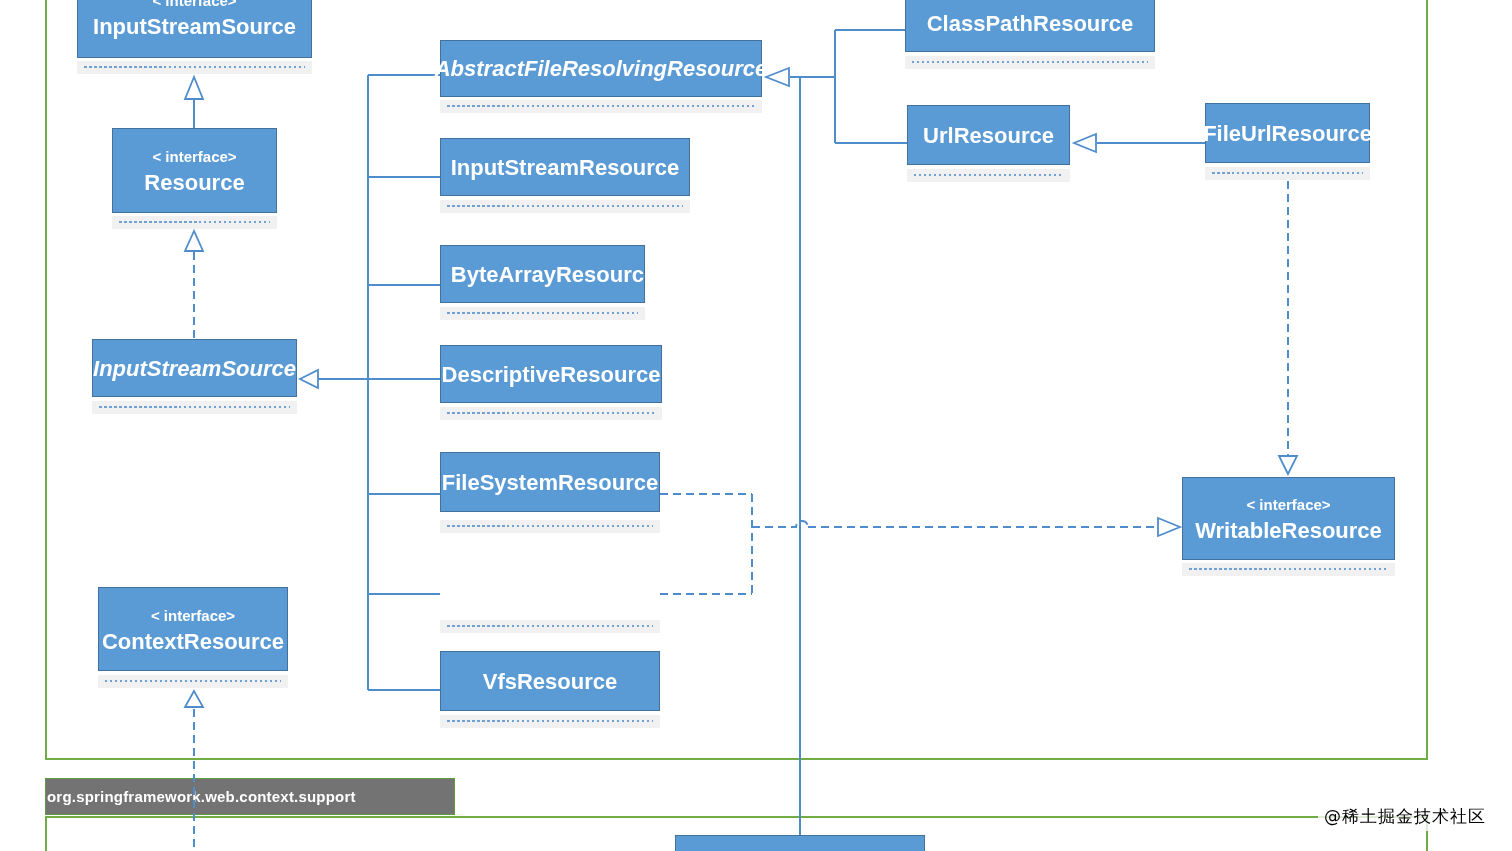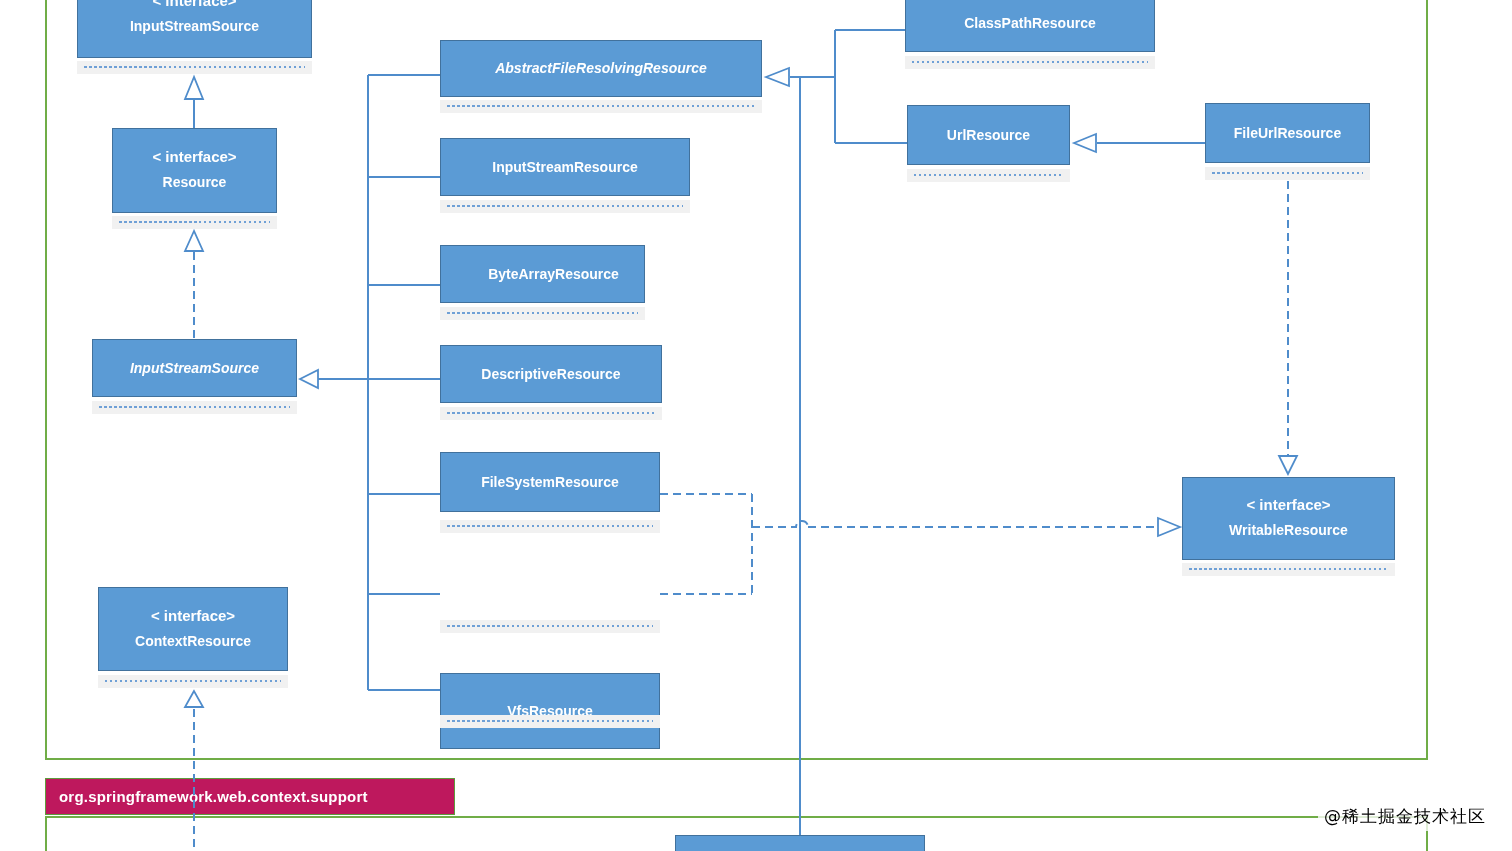--- a/index.html
+++ b/index.html
@@ -1,32 +1,32 @@
 <!DOCTYPE html>
 <html><head>
 <meta charset="utf-8">
 <style>
   html,body{margin:0;padding:0;background:#fff;}
   .canvas{position:relative;width:1512px;height:851px;overflow:hidden;background:#fff;
           font-family:"Liberation Sans",sans-serif;}
   
   .pkg{position:absolute;box-sizing:border-box;border:2px solid #70AD47;background:transparent;}
-  .pkg-tab{position:absolute;box-sizing:border-box;background:#be185d;border:1px solid #5E9B3C;
-           color:#fff;font-weight:bold;font-size:15px;line-height:35px;padding-left:13px;
+  .pkg-tab{position:absolute;box-sizing:border-box;background:#737373;border:1px solid #5E9B3C;
+           color:#fff;font-weight:bold;font-size:15px;line-height:35px;padding-left:1px;
            letter-spacing:0.2px;}
   
   svg.connectors{position:absolute;left:0;top:0;pointer-events:none;}
   .s{stroke:#4F8CCB;stroke-width:2;fill:none;}
   .d{stroke:#4F8CCB;stroke-width:2;fill:none;stroke-dasharray:8 5;}
   .ah{fill:#fff;stroke:#4F8CCB;stroke-width:1.8;stroke-linejoin:miter;}
   
   .cls{position:absolute;box-sizing:border-box;background:#5B9BD5;border:1.5px solid #41719C;
        color:#fff;display:flex;flex-direction:column;align-items:center;justify-content:center;
        text-align:center;font-weight:bold;}
-  .cls .cname{font-size:14px;line-height:21px;}
+  .cls .cname{font-size:22px;line-height:21px;}
   .cls .stereo{font-size:15px;line-height:17px;margin-bottom:7px;}
   .cls.abstract .cname{font-style:italic;}
   
   .strip{position:absolute;box-sizing:border-box;background:#F1F1F1;height:13px;}
   .strip::after{content:"";display:block;height:2px;margin:5px 7px 0 7px;
        background:repeating-linear-gradient(90deg,#6FA0D6 0 2.5px,transparent 2.5px 5px);}
   
   .watermark{position:absolute;left:1318px;top:802px;padding:3px 6px;
        background:rgba(255,255,255,0.78);color:#000000;font-size:17px;letter-spacing:1px;
        font-family:"DejaVu Sans","Liberation Sans",sans-serif;}
@@ -111,21 +111,21 @@
   </div>
   <div class="strip" style="left:440px;top:407px;width:222px;"></div>
 
   <div class="cls" style="left:440px;top:452px;width:220px;height:60px;">
     <div class="cname">FileSystemResource</div>
   </div>
   <div class="strip" style="left:440px;top:520px;width:220px;"></div>
 
   <div class="strip" style="left:440px;top:620px;width:220px;"></div>
 
-  <div class="cls" style="left:440px;top:673px;width:220px;height:76px;justify-content:center;">
+  <div class="cls" style="left:440px;top:651px;width:220px;height:60px;justify-content:center;">
     <div class="cname">VfsResource</div>
   </div>
   <div class="strip" style="left:440px;top:715px;width:220px;"></div>
 
   <div class="cls" style="left:905px;top:-6px;width:250px;height:58px;">
     <div class="cname">ClassPathResource</div>
   </div>
   <div class="strip" style="left:905px;top:56px;width:250px;"></div>
 
   <div class="cls" style="left:907px;top:105px;width:163px;height:60px;">

